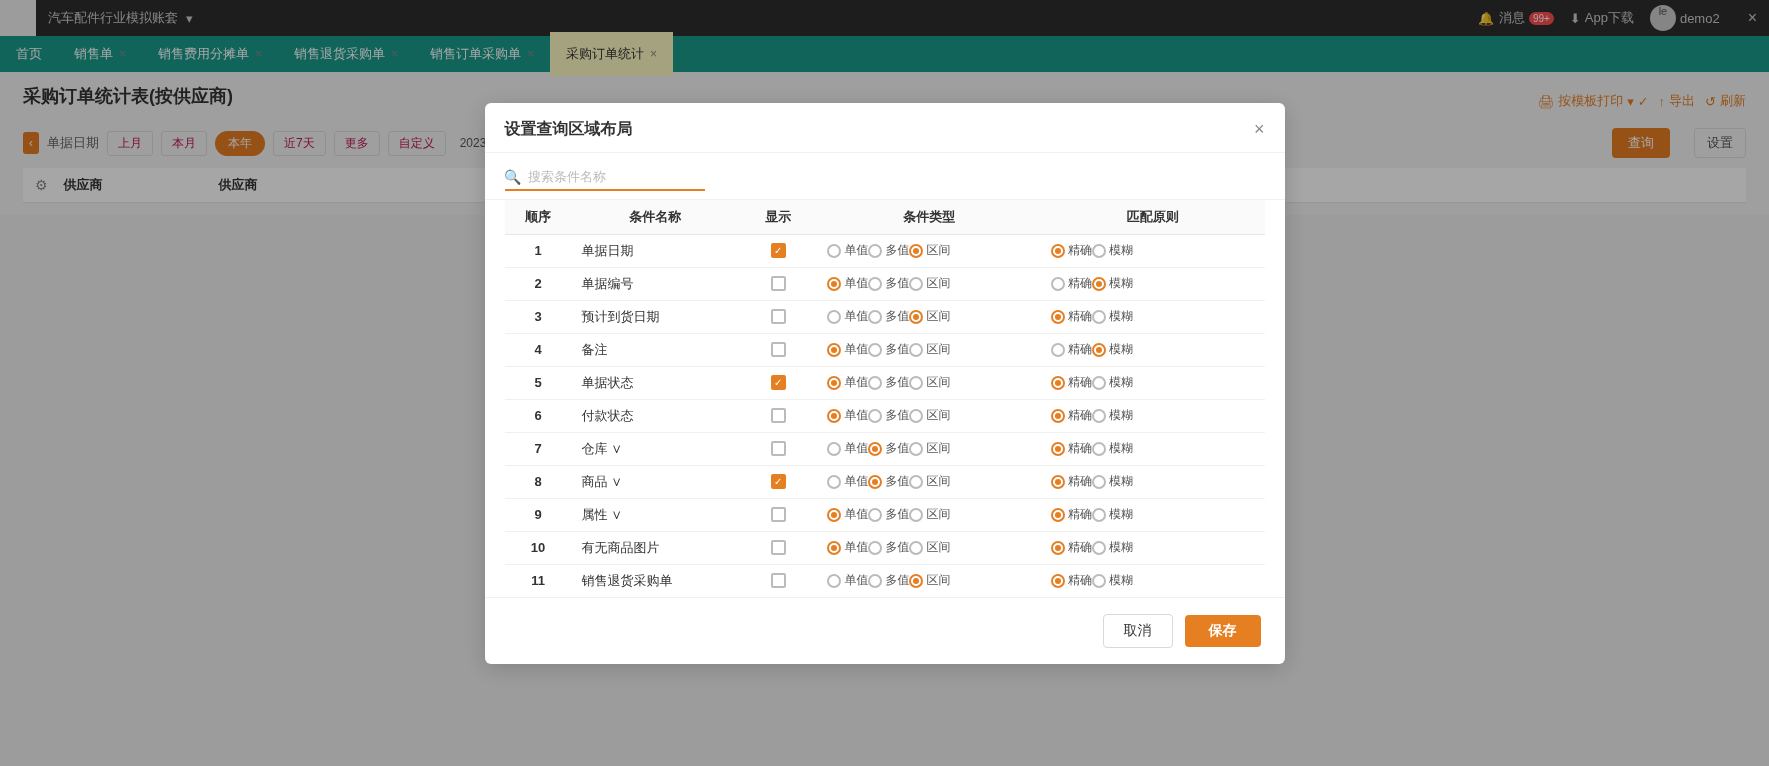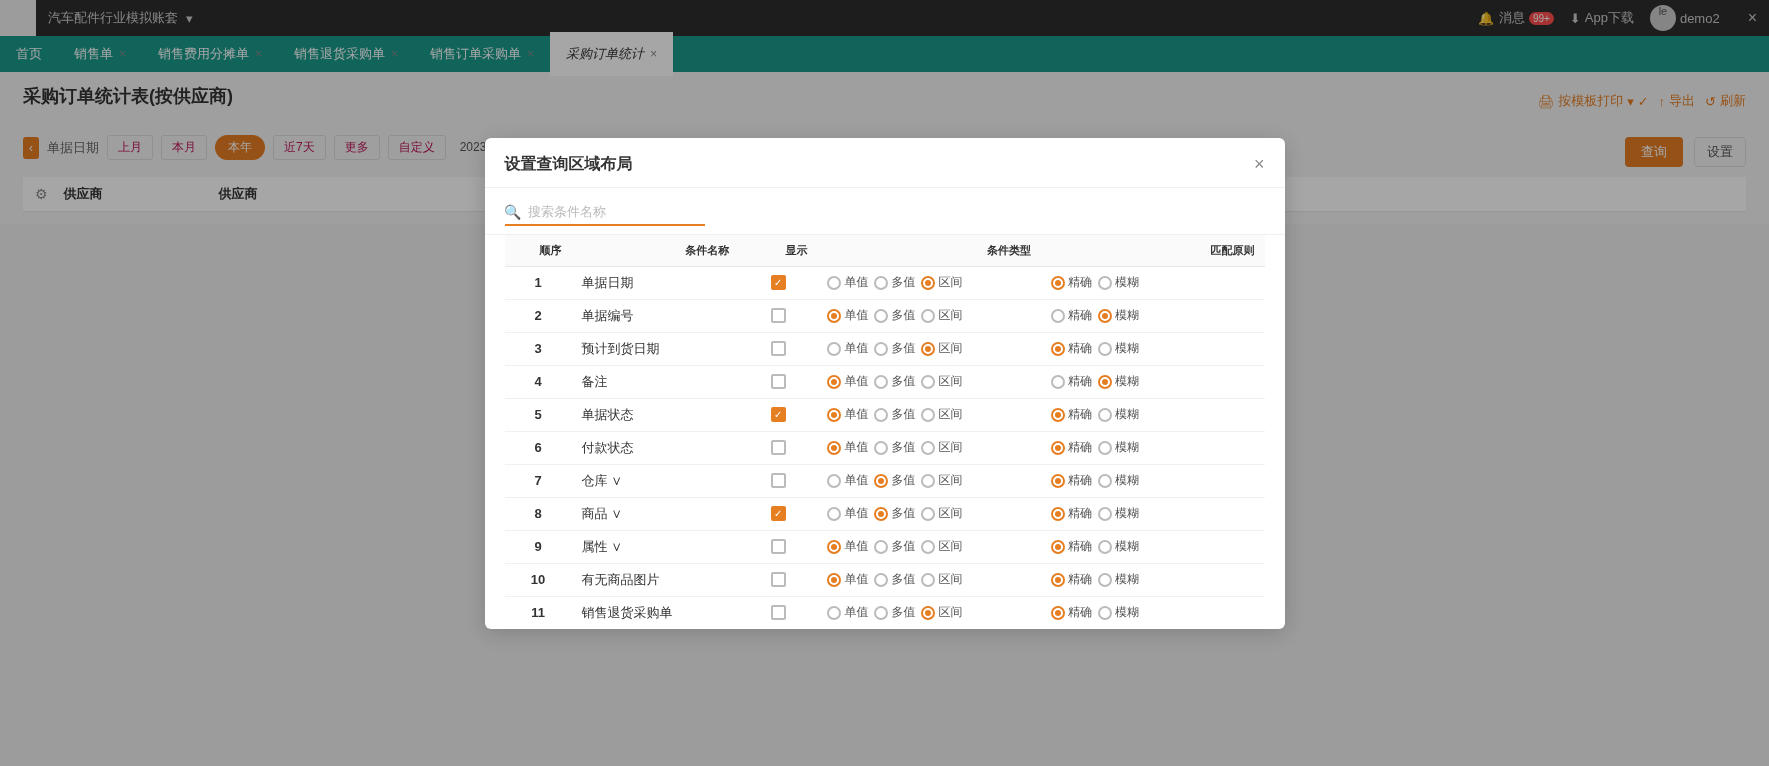--- a/index.html
+++ b/index.html
@@ -34,21 +34,21 @@
     .tab-item {
       height: 44px;
       display: flex;
       align-items: center;
       padding: 0 16px;
       color: #fff;
       font-size: 13px;
       cursor: pointer;
       white-space: nowrap;
     }
-    .tab-item.active { background: #ffffff; color: #333; font-style: italic; }
+    .tab-item.active { background: #fef9c3; color: #333; }
     .tab-item .tab-close { margin-left: 6px; font-size: 12px; color: #888; }
 
     
     .page-content {
       background: #f5f5f5;
       padding: 12px 23px;
     }
     .page-title { font-size: 18px; font-weight: bold; color: #333; margin-bottom: 10px; }
 
     
@@ -126,40 +126,40 @@
     .search-input { border: none; outline: none; font-size: 13px; width: 160px; color: #333; }
     .search-input::placeholder { color: #bbb; }
 
     
     .modal-table-wrap { overflow-y: auto; flex: 1; padding: 0 20px; }
     .modal-table { width: 100%; border-collapse: collapse; }
     .modal-table th {
       background: #fafafa;
       border-bottom: 1px solid #e8e8e8;
       padding: 8px 10px;
-      text-align: right;
+      text-align: center;
       color: #333;
       font-weight: bold;
-      font-size: 11px;
+      font-size: 13px;
       position: sticky;
       top: 0;
       z-index: 2;
     }
     .modal-table td {
       padding: 7px 10px;
       border-bottom: 1px solid #f0f0f0;
       font-size: 13px;
       color: #333;
     }
     .modal-table tr:last-child td { border-bottom: none; }
     .order-num { color: #e67e22; font-weight: bold; text-align: center; }
     .center { text-align: center; }
 
     
-    .radio-group { display: flex; align-items: center; gap: 6px; white-space: nowrap; }
+    .radio-group { display: flex; align-items: center; gap: 0; white-space: nowrap; }
     .radio-opt { display: flex; align-items: center; gap: 3px; cursor: pointer; }
     .radio-circle {
       width: 14px; height: 14px; border-radius: 50%; border: 2px solid #bbb;
       display: inline-flex; align-items: center; justify-content: center; flex-shrink: 0;
     }
     .radio-circle.checked { border-color: #e67e22; }
     .radio-circle.checked::after { content: ''; width: 6px; height: 6px; border-radius: 50%; background: #e67e22; }
     .radio-label { font-size: 12px; color: #555; }
 
     
@@ -271,21 +271,21 @@
   <div class="filter-bar">
     <button class="filter-arrow">‹</button>
     <span class="filter-label">单据日期</span>
     <button class="filter-btn">上月</button>
     <button class="filter-btn">本月</button>
     <button class="filter-btn active-orange">本年</button>
     <button class="filter-btn">近7天</button>
     <button class="filter-btn">更多</button>
     <button class="filter-btn">自定义</button>
     <span class="date-range">2023-01-01 至 2023-12-31</span>
-    <div style="margin-left:auto; display:flex; gap:11px;margin-top:9px;">
+    <div style="margin-left:auto; display:flex; gap:24px;">
       <button class="btn-query">查询</button>
       <button class="btn-settings">设置</button>
     </div>
   </div>
 
   <div class="table-header-row">
     <span class="gear-icon">⚙</span>
     <span class="col-header">供应商</span>
     <span class="col-header" style="margin-left:100px;">供应商</span>
   </div>
@@ -733,15 +733,19 @@
                     <span class="radio-circle"></span>
                     <span class="radio-label">模糊</span>
                   </label>
                 </div>
               </td>
             </tr>
           </tbody>
       </table>
     </div>
 
+    <div class="modal-footer">
+      <button class="btn-cancel">取消</button>
+      <button class="btn-save">保存</button>
+    </div>
 
   </div>
 </div>
 
 </body></html>

